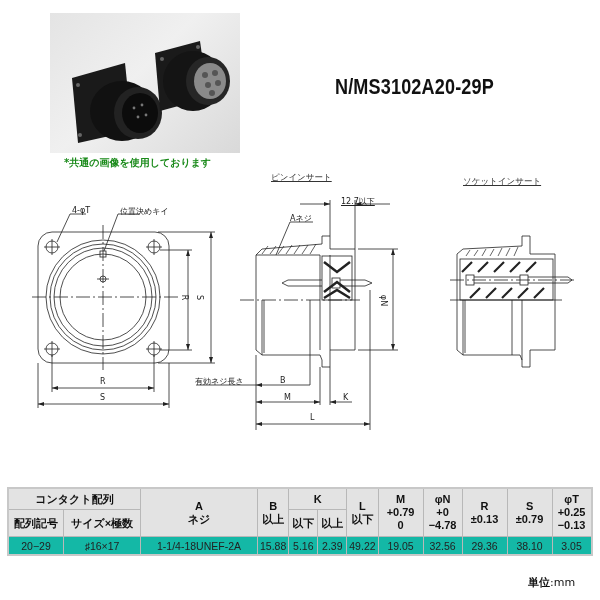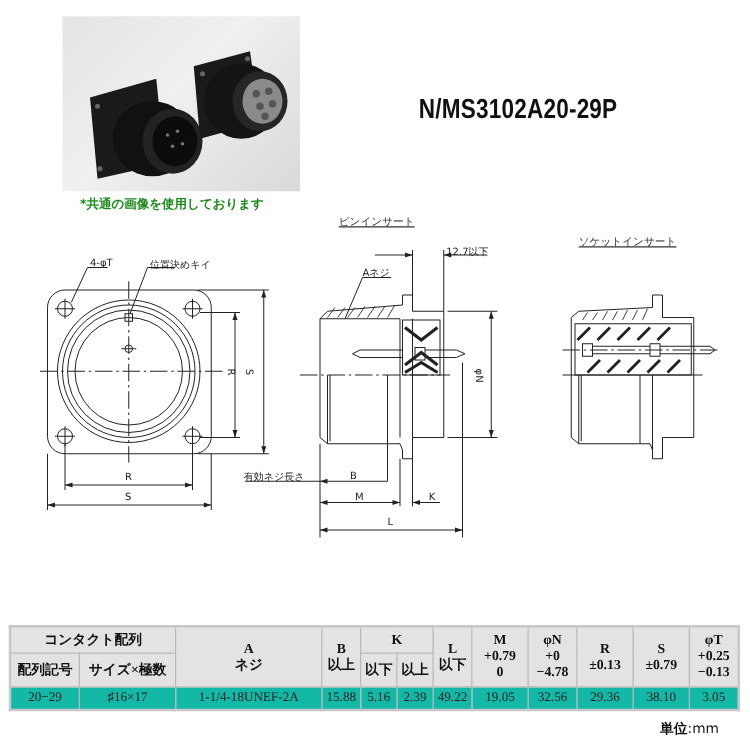--- a/index.html
+++ b/index.html
@@ -3,21 +3,21 @@
 <meta charset="utf-8">
 <style>
   html, body { margin:0; padding:0; background:#fff; }
   body { width:600px; height:600px; position:relative; overflow:hidden; font-family:"DejaVu Sans", sans-serif; color:#111; }
   .abs { position:absolute; }
   .photo { left:50px; top:13px; width:190px; height:140px; background:linear-gradient(135deg,#e4e4e4 0%,#f0f0f0 45%,#d9d9d9 100%); }
   .caption { left:64px; top:156px; font-size:10px; color:#1a8a1a; white-space:nowrap;font-weight:bold; }
   .title { left:335px; top:74px; font-family:"Liberation Sans", sans-serif; font-weight:bold; font-size:22px; letter-spacing:0.2px; transform:scaleX(0.82); transform-origin:left top; white-space:nowrap; }
   .view-label { font-size:8.5px; color:#333; white-space:nowrap;text-decoration:underline; }
   .dim-label { font-size:8px; color:#222; white-space:nowrap; }
-  table.spec { position:absolute; left:7px; top:500px; border-collapse:collapse; font-family:Liberation Serif, serif;border-radius:20px; }
+  table.spec { position:absolute; left:7px; top:487px; border-collapse:collapse; font-family:Liberation Sans, sans-serif;border-radius:20px; }
   table.spec th, table.spec td { border:1px solid #b8b8b8; padding:0 2px; text-align:center; white-space:nowrap; }
   table.spec th { background:#e3e3e3; font-weight:bold; font-size:11px; line-height:13px; color:#111; }
   table.spec td { background:#14b8a6; font-size:10.5px; height:17px; color:#222; }
   table.spec { border:2px solid #c8c8c8; }
   .unit { left:528px; top:575px; font-size:11px; white-space:nowrap; }
   .unit b { font-weight:bold; }
 </style>
 </head>
 <body>
 
@@ -46,21 +46,21 @@
     <circle cx="158" cy="72" r="3" fill="#555"></circle>
     <circle cx="168" cy="70" r="3" fill="#555"></circle>
     <circle cx="162" cy="80" r="3" fill="#555"></circle>
   </svg>
 </div>
 <div class="abs caption">*共通の画像を使用しております</div>
 
 <div class="abs title">N/MS3102A20-29P</div>
 
 <div class="abs view-label" style="left:271px;top:172px;">ピンインサート</div>
-<div class="abs view-label" style="left:463px;top:188px;">ソケットインサート</div>
+<div class="abs view-label" style="left:463px;top:176px;">ソケットインサート</div>
 
 <svg class="abs" style="left:0;top:0;" width="600" height="470" viewBox="0 0 600 470">
   <g fill="none" stroke="#222" stroke-width="0.8">
 
     <rect x="38" y="232" width="131" height="131" rx="14" ry="14"></rect>
     <circle cx="103" cy="297" r="57"></circle>
     <circle cx="103" cy="297" r="53"></circle>
     <circle cx="103" cy="297" r="49"></circle>
     <circle cx="103" cy="297" r="43"></circle>
 
@@ -221,21 +221,21 @@
 </svg>
 
 <div class="abs dim-label" style="left:72px;top:206px;">4-φT</div>
 <div class="abs dim-label" style="left:120px;top:206px;">位置決めキイ</div>
 <div class="abs dim-label" style="left:182px;top:293px;transform:rotate(90deg);">R</div>
 <div class="abs dim-label" style="left:197px;top:293px;transform:rotate(90deg);">S</div>
 <div class="abs dim-label" style="left:100px;top:377px;">R</div>
 <div class="abs dim-label" style="left:100px;top:393px;">S</div>
 
 <div class="abs dim-label" style="left:290px;top:213px;">Aネジ</div>
-<div class="abs dim-label" style="left:357px;top:196px;">12.7以下</div>
+<div class="abs dim-label" style="left:341px;top:196px;text-decoration:underline;">12.7以下</div>
 <div class="abs dim-label" style="left:378px;top:296px;transform:rotate(90deg);">φN</div>
 <div class="abs dim-label" style="left:195px;top:376px;">有効ネジ長さ</div>
 <div class="abs dim-label" style="left:280px;top:376px;">B</div>
 <div class="abs dim-label" style="left:284px;top:393px;">M</div>
 <div class="abs dim-label" style="left:343px;top:393px;">K</div>
 <div class="abs dim-label" style="left:310px;top:413px;">L</div>
 
 <table class="spec">
   <thead>
     <tr>

